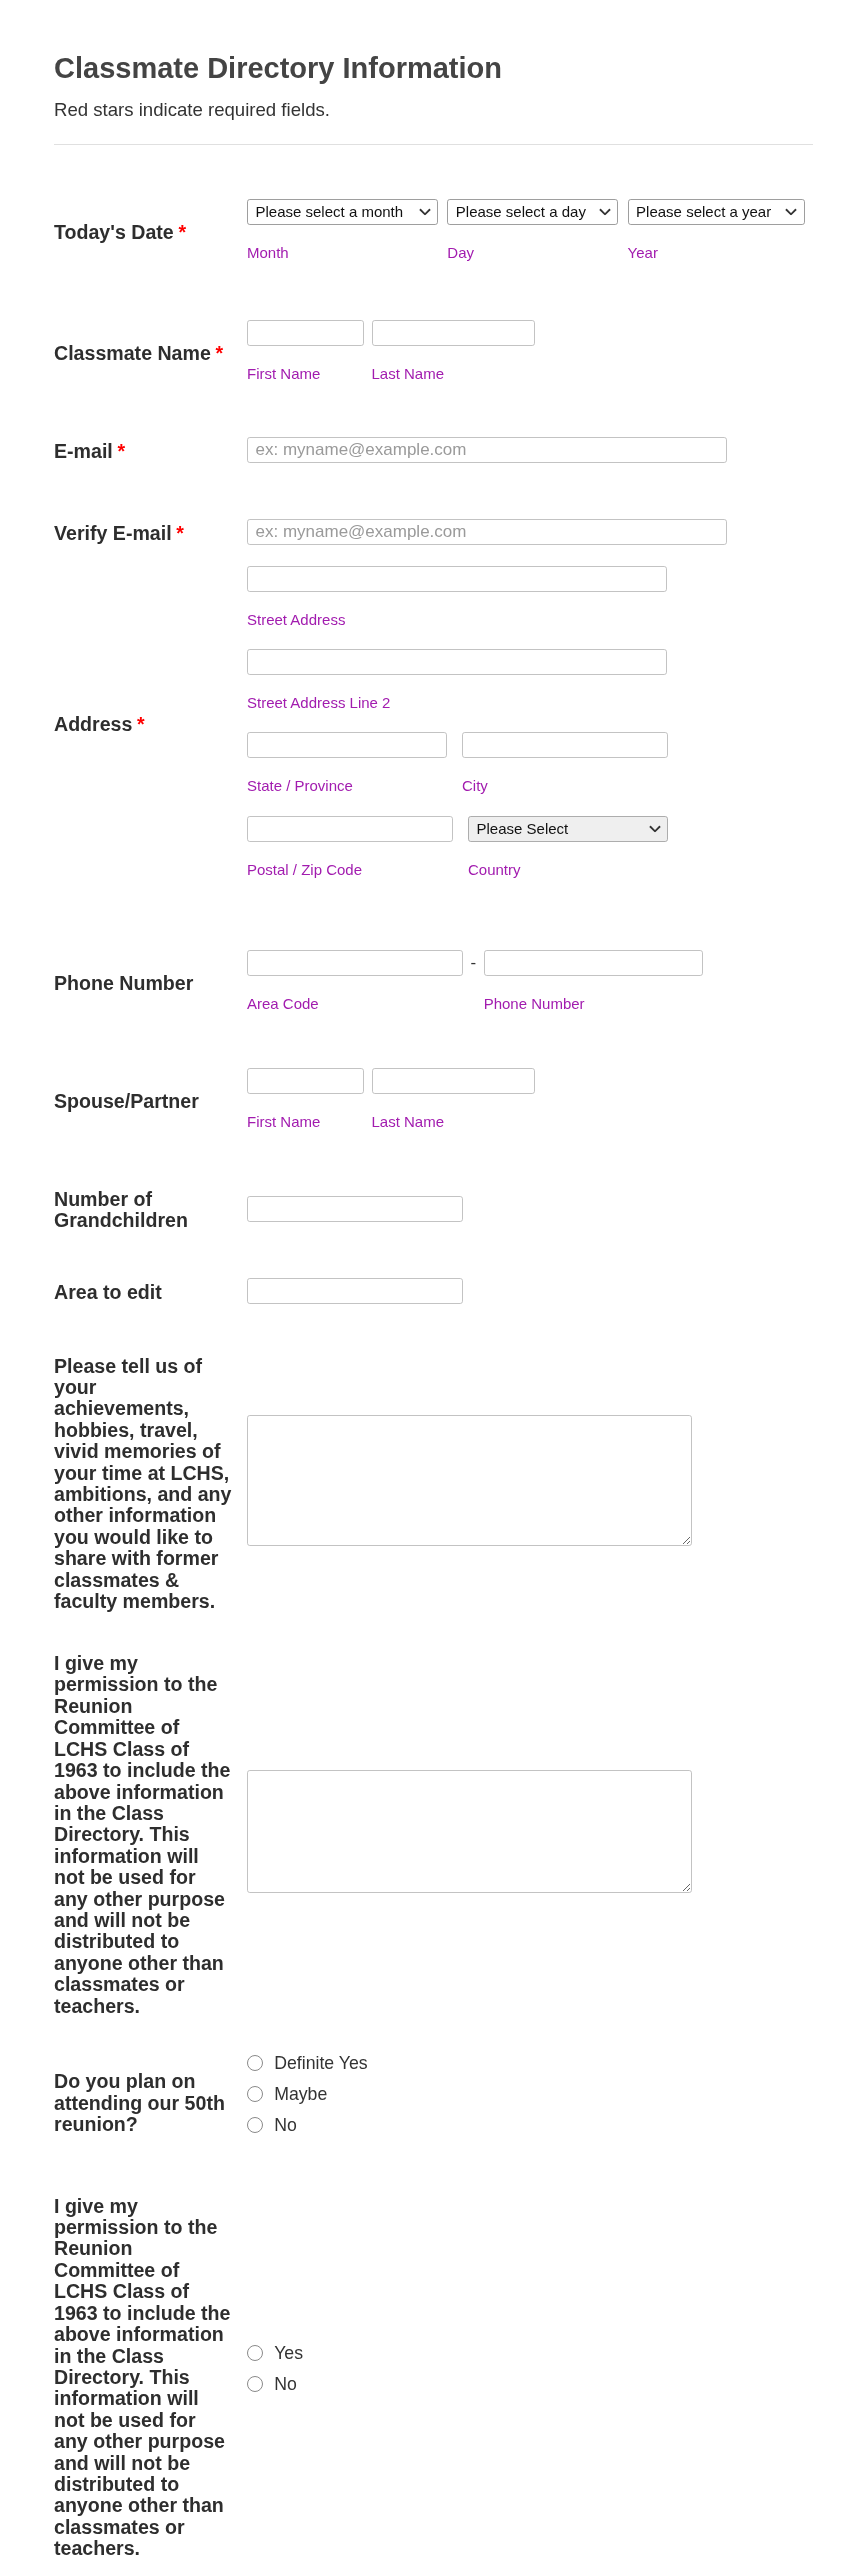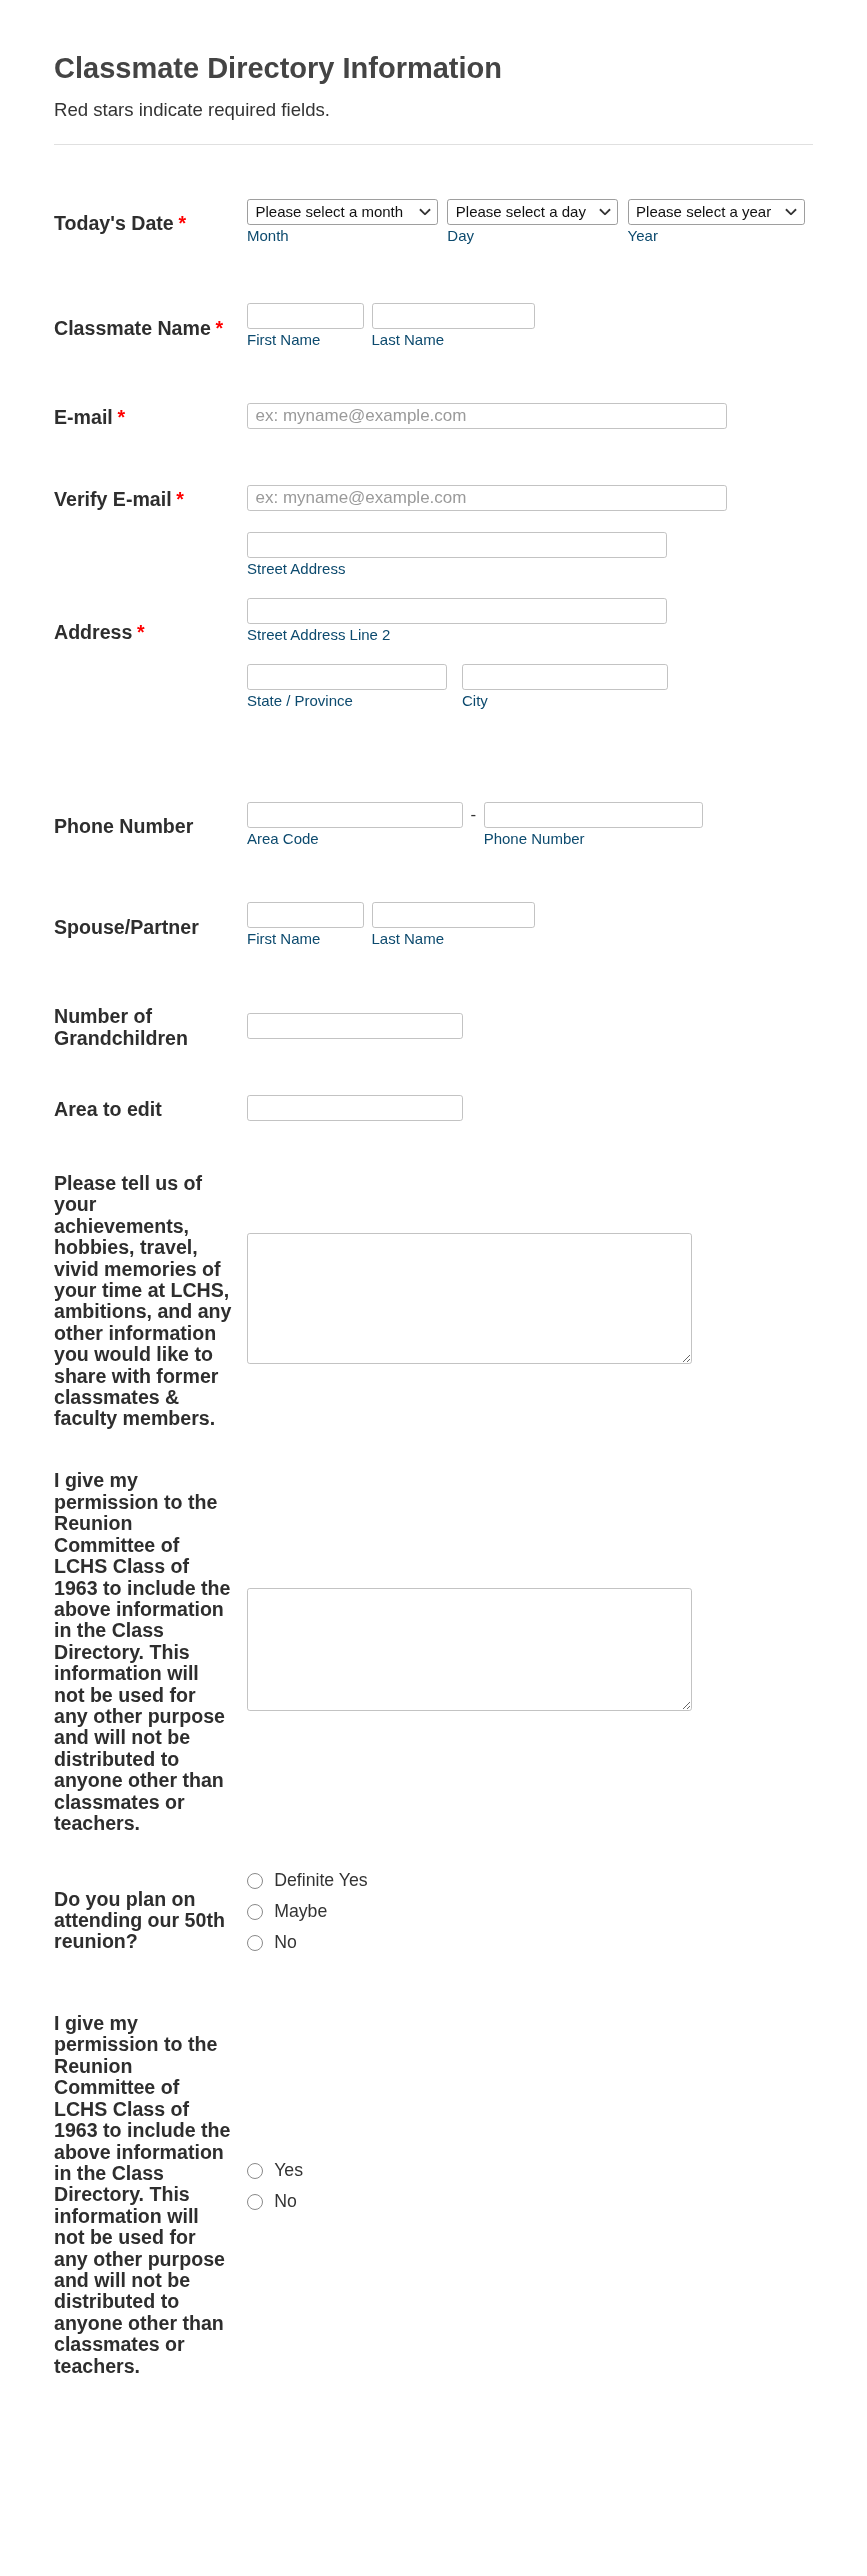--- a/index.html
+++ b/index.html
@@ -31,21 +31,21 @@
   .input { width: 100%; height: 26px; border: 0.9px solid #c3c3c3; border-radius: 2.8px; padding: 1.9px 7.5px; font-size: 17px; color: #333; background: #fff; font-family: "Liberation Sans", sans-serif; }
   .input::placeholder { color: #9a9a9a; }
   textarea.input { height: 131px; resize: both; padding: 5.6px 7.5px; }
   textarea.input.ta-2 { height: 123px; }
 
   .selectwrap { position: relative; display: block; width: 100%; }
   .selectwrap select { width: 100%; height: 26px; appearance: none; -webkit-appearance: none; border: 0.9px solid #9e9e9e; border-radius: 2.8px; background: #fff; font-size: 15px; color: #111; padding: 0 24px 0 7.5px; font-family: "Liberation Sans", sans-serif; }
   .selectwrap select.select-gray { background: #efefef; border-color: #adadad; }
   .chev { position: absolute; right: 7.5px; top: 50%; transform: translateY(-50%); pointer-events: none; line-height: 0; }
 
-  .sublabel { margin-top: 2px; font-size: 15px; line-height: 18.6px; color: #0c4a6e; }
+  .sublabel { margin-top: 19px; font-size: 15px; line-height: 18.6px; color: #a21caf; }
 
   .dash { line-height: 26px; font-size: 17px; color: #333; margin: 0 7.5px; }
 
   .radio-item { display: flex; align-items: center; margin-bottom: 14px; }
   .radio { appearance: none; -webkit-appearance: none; width: 16px; height: 16px; border: 0.9px solid #8a8a8a; border-radius: 50%; background: #fff; margin: 0 11.2px 0 0; flex-shrink: 0; }
   .radio-label { font-size: 17.7px; color: #333; line-height: 17px; }
 
   
   .mb-62{margin-bottom:58px}.mb-57{margin-bottom:53px}.mb-60{margin-bottom:56px}
   .mb-54{margin-bottom:21px}.mb-76{margin-bottom:71px}.mb-58{margin-bottom:54px}
@@ -163,20 +163,35 @@
         <div class="cell w-214">
           <input class="input" type="text" style="">
           <div class="sublabel">State / Province</div>
         </div>
         <div class="cell w-221">
           <input class="input" type="text" style="">
           <div class="sublabel">City</div>
         </div>
       </div>
       <div class="addr-row gap16">
+        <div class="cell w-221">
+          <input class="input" type="text" style="">
+          <div class="sublabel">Postal / Zip Code</div>
+        </div>
+        <div class="cell w-214">
+          <span class="selectwrap">
+            <select class="select-gray">
+              <option selected="">Please Select</option>
+            </select>
+            <span class="chev"><svg width="12" height="7.5" viewBox="0 0 13 8">
+                  <path d="M1 1l5.5 5.5L12 1" stroke="#333" stroke-width="2" fill="none"></path>
+                </svg></span>
+          </span>
+          <div class="sublabel">Country</div>
+        </div>
       </div>
     </div>
   </div>
 
   <div class="row mb-58">
     <div class="row-label">
       <span>Phone Number</span>
     </div>
     <div class="row-fields hgroup">
       <div class="cell w-232">

